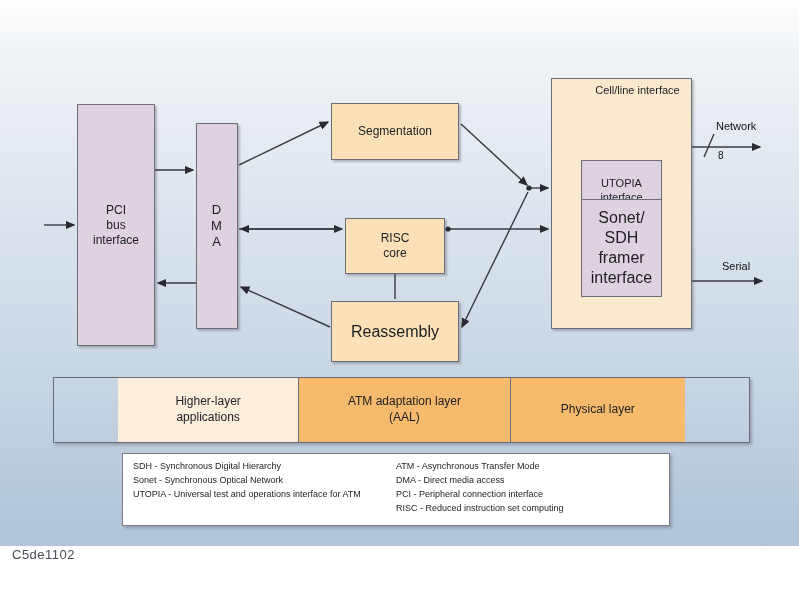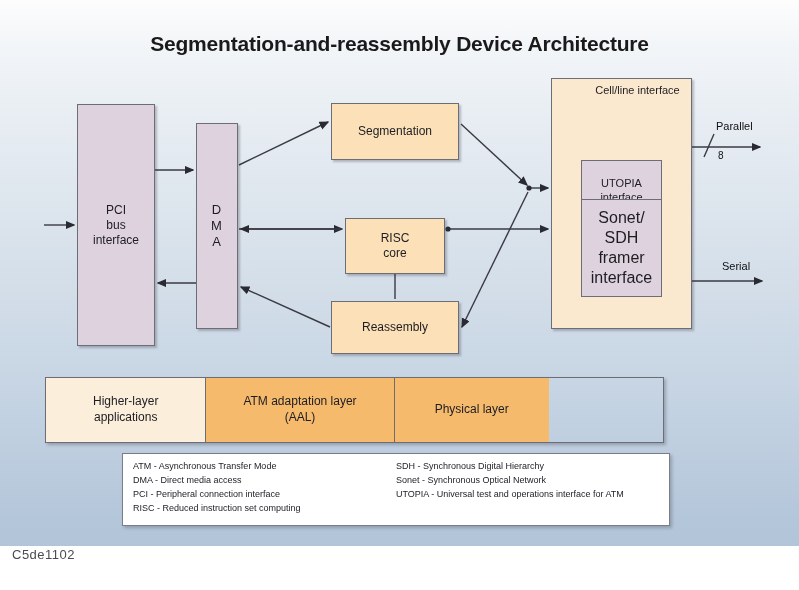--- a/index.html
+++ b/index.html
@@ -47,23 +47,23 @@
     background:#fbe9cf;border:1px solid #6d6d78;
     box-shadow:2px 2px 2px rgba(60,60,70,.30);
     box-sizing:border-box;
   }
   #cellline-label{
     position:absolute;left:551px;top:84px;width:141px;text-align:center;
     font-size:11px;color:#1d1d22;padding-left:16px;
   }
   
   #layer-bar{
-    position:absolute;left:45px;top:377px;width:619px;height:66px;
+    position:absolute;left:53px;top:377px;width:697px;height:66px;
     display:flex;box-shadow:2px 2px 3px rgba(60,60,70,.32);
-    box-sizing:border-box;border:1px solid #6d6d78;
+    box-sizing:border-box;border:1px solid #6d6d78;justify-content:center;
   }
   .layer-cell{
     box-sizing:border-box;display:flex;align-items:center;justify-content:center;
     text-align:center;font-size:12px;color:#1d1d22;line-height:1.3;
     border-right:1px solid #6d6d78;
   }
   .layer-cell:last-child{border-right:none;}
   
   #legend{
     position:absolute;left:122px;top:453px;width:548px;height:73px;
@@ -79,30 +79,29 @@
   .legend-col.right .legend-line{font-size:9px;}
   
   .edge-label{
     position:absolute;font-size:11px;color:#101014;
   }
   svg#wires{position:absolute;left:0;top:0;width:799px;height:590px;pointer-events:none;}
   .b-pci{left:77px;top:104px;width:78px;height:242px;font-size:12px;}
   .b-dma{left:196px;top:123px;width:42px;height:206px;font-size:13px;letter-spacing:1px;}
   .b-seg{left:331px;top:103px;width:128px;height:57px;font-size:12px;}
   .b-risc{left:345px;top:218px;width:100px;height:56px;font-size:12px;}
-  .b-reas{left:331px;top:301px;width:128px;height:53px;font-size:12px;}
+  .b-reas{left:331px;top:301px;width:128px;height:61px;font-size:16px;}
   .b-utopia{left:581px;top:120px;width:81px;height:61px;font-size:11px;margin-top:40px;}
   .b-sonet{left:581px;top:199px;width:81px;height:98px;font-size:16px;}
 </style>
 </head>
 <body>
 
 <div id="canvas">
 
-  <div id="title">Segmentation-and-reassembly Device Architecture</div>
 
   <svg id="wires" viewBox="0 0 799 590">
     <defs>
       <marker id="ah" markerWidth="7" markerHeight="7" refX="6" refY="3" orient="auto">
         <path d="M0,0 L7,3 L0,6 z" fill="#2a2a33"></path>
       </marker>
     </defs>
     <g stroke="#3a3a45" stroke-width="1.4" fill="none">
 
       <line x1="44" y1="225" x2="74" y2="225" marker-end="url(#ah)"></line>
@@ -190,21 +189,21 @@
 
   <div class="box pink b-sonet stack">
     <div>
       <span>Sonet/</span>
       <span>SDH</span>
       <span>framer</span>
       <span>interface</span>
     </div>
   </div>
 
-  <div class="edge-label" style="left:716px;top:120px;">Parallel</div>
+  <div class="edge-label" style="left:716px;top:120px;">Network</div>
   <div class="edge-label" style="left:718px;top:150px;font-size:10px;">8</div>
   <div class="edge-label" style="left:722px;top:260px;">Serial</div>
 
   <div id="layer-bar">
     <div class="layer-cell cream" style="width:26.0%">
       <div>
         <span>Higher-layer</span><br>
         <span>applications</span>
       </div>
     </div>
@@ -213,30 +212,30 @@
         <span>ATM adaptation layer</span><br>
         <span>(AAL)</span>
       </div>
     </div>
     <div class="layer-cell orange" style="width:25.0%">
       <span>Physical layer</span>
     </div>
   </div>
 
   <div id="legend">
+    <div class="legend-col right">
+      <div class="legend-line">SDH - Synchronous Digital Hierarchy</div>
+      <div class="legend-line">Sonet - Synchronous Optical Network</div>
+      <div class="legend-line">UTOPIA - Universal test and operations interface for ATM</div>
+    </div>
     <div class="legend-col left">
       <div class="legend-line">ATM - Asynchronous Transfer Mode</div>
       <div class="legend-line">DMA - Direct media access</div>
       <div class="legend-line">PCI - Peripheral connection interface</div>
       <div class="legend-line">RISC - Reduced instruction set computing</div>
     </div>
-    <div class="legend-col right">
-      <div class="legend-line">SDH - Synchronous Digital Hierarchy</div>
-      <div class="legend-line">Sonet - Synchronous Optical Network</div>
-      <div class="legend-line">UTOPIA - Universal test and operations interface for ATM</div>
-    </div>
   </div>
 
   <div id="footer-strip">
     <div id="figure-id">C5de1102</div>
   </div>
 
 </div>
 
 </body></html>

